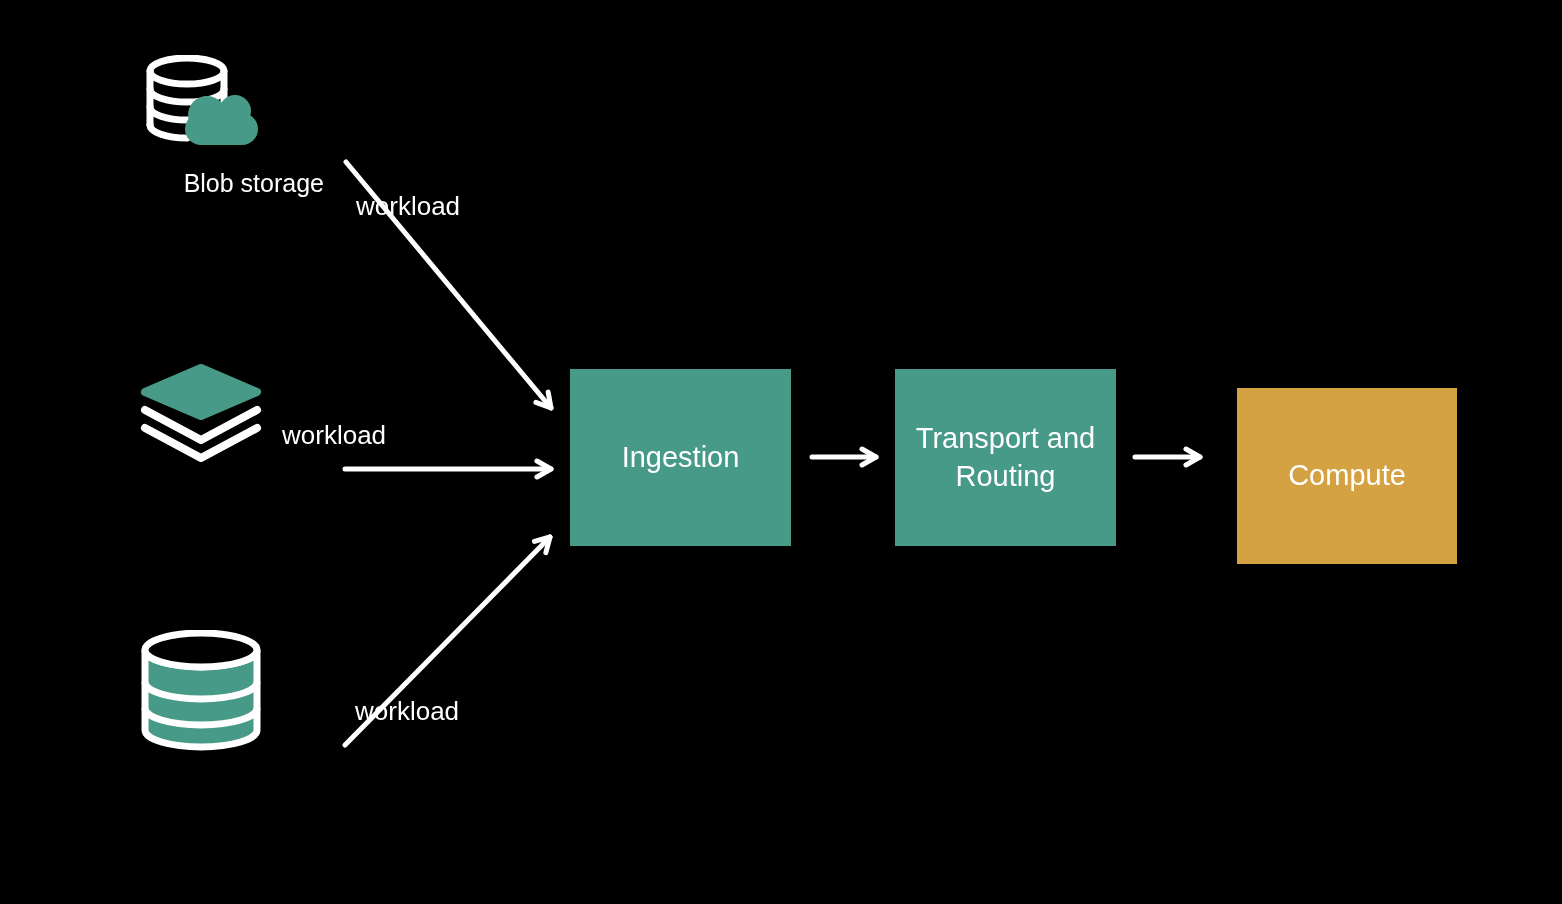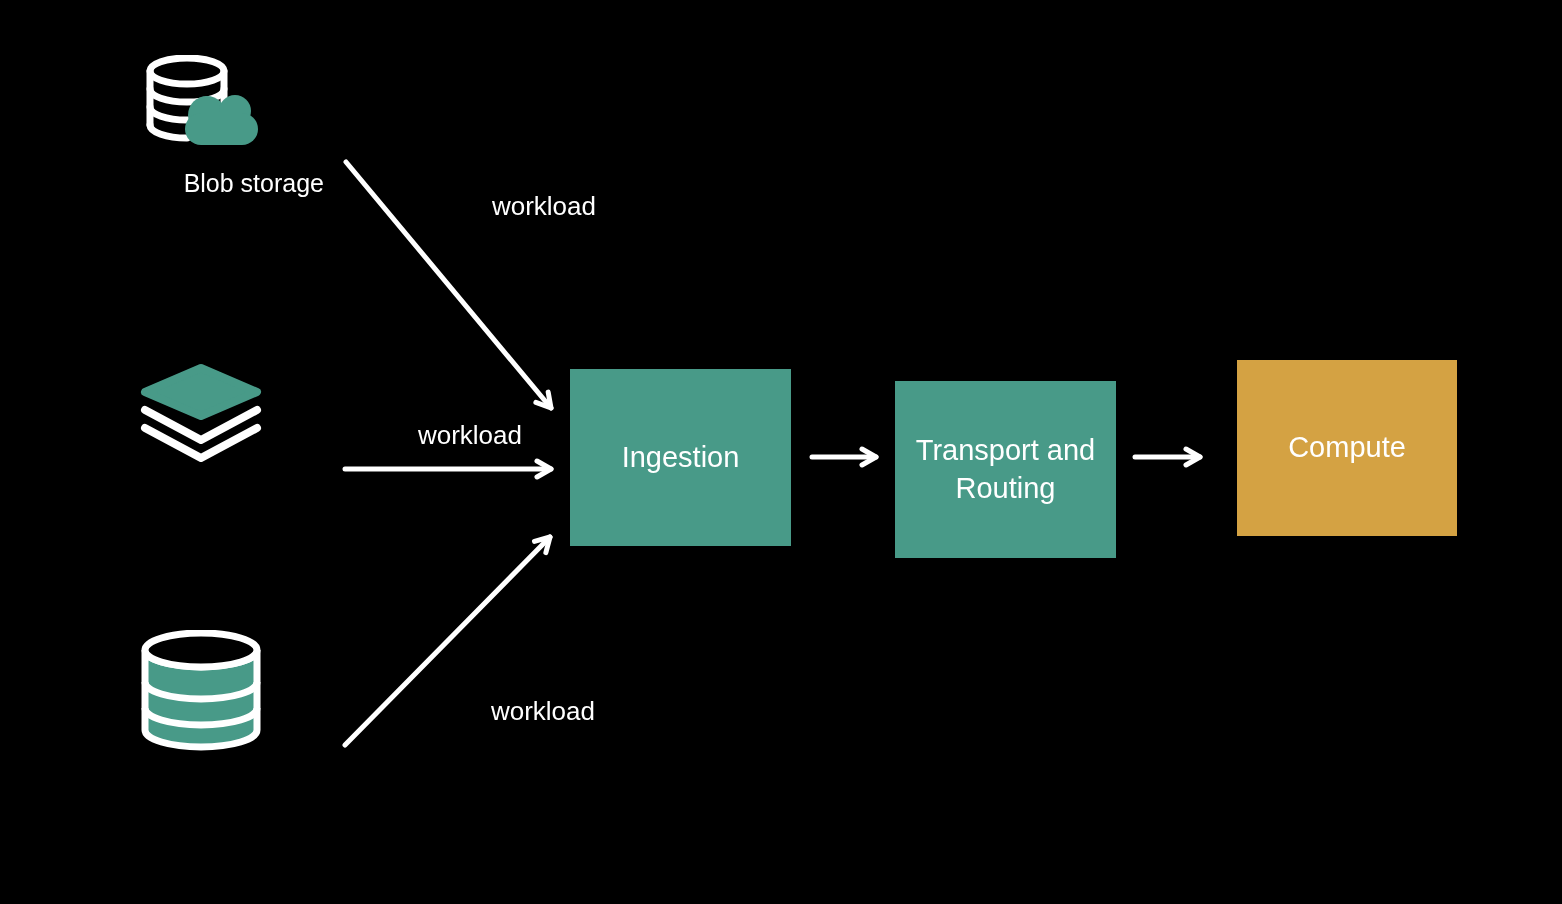--- a/index.html
+++ b/index.html
@@ -23,22 +23,22 @@
     align-items: center;
     justify-content: center;
     text-align: center;
     color: #fff;
     font-size: 29px;
     line-height: 1.3;
     padding: 0 6px;
     box-sizing: border-box;
   }
   .node-ingestion { left: 570px; top: 369px; width: 221px; height: 177px; }
-  .node-transport { left: 895px; top: 369px; width: 221px; height: 177px; margin-top: 12px; }
-  .node-compute   { left: 1237px; top: 360px; width: 220px; height: 176px; }
+  .node-transport { left: 895px; top: 369px; width: 221px; height: 177px; }
+  .node-compute   { left: 1237px; top: 388px; width: 220px; height: 176px; }
 
   .icon-svg { position: absolute; display: block; }
   .icon-blob      { left: 143px; top: 55px;  width: 120px; height: 98px; }
   .icon-stream    { left: 140px; top: 363px; width: 122px; height: 102px; }
   .icon-warehouse { left: 137px; top: 630px; width: 128px; height: 122px; }
 
   .source-label {
     position: absolute;
     width: 240px;
     color: #fff;
@@ -48,21 +48,21 @@
   }
   .label-blob      { left: 84px; top: 169px; }
   .label-stream    { left: 81px; top: 468px; }
   .label-warehouse { left: 83px; top: 772px; }
 
   .edge-label {
     position: absolute;
     width: 240px;
     color: #fff;
     font-size: 26px;
-    text-align: right;
+    text-align: left;
     white-space: nowrap;
   }
   .edge-label-0 { left: 356px; top: 191px; }
   .edge-label-1 { left: 282px; top: 420px; }
   .edge-label-2 { left: 355px; top: 696px; }
 </style>
 </head>
 <body>
 
 <div class="canvas">

